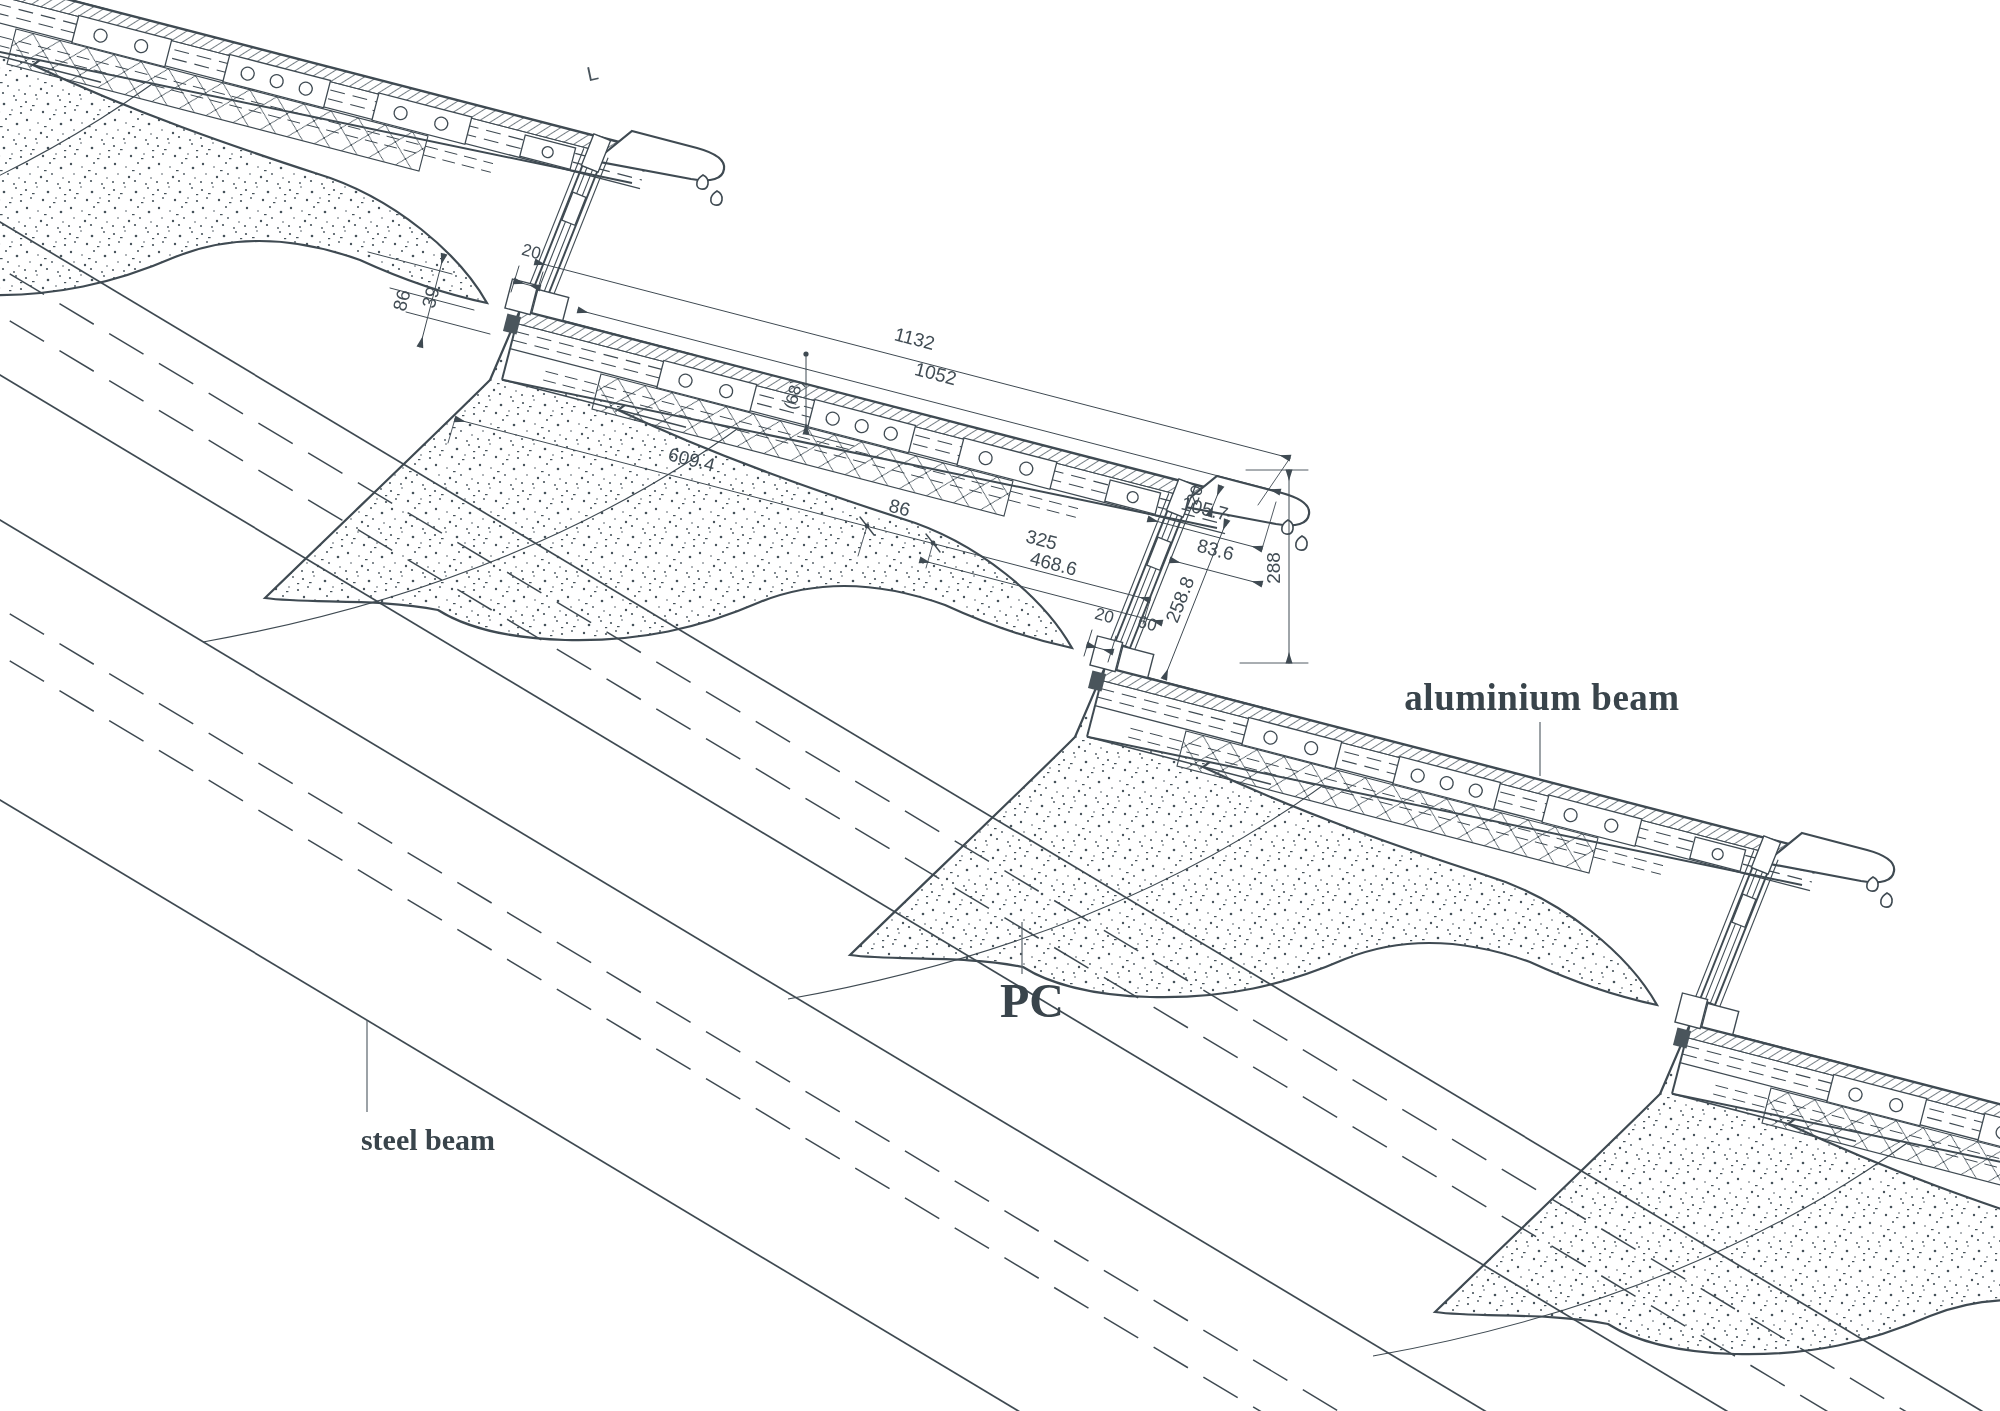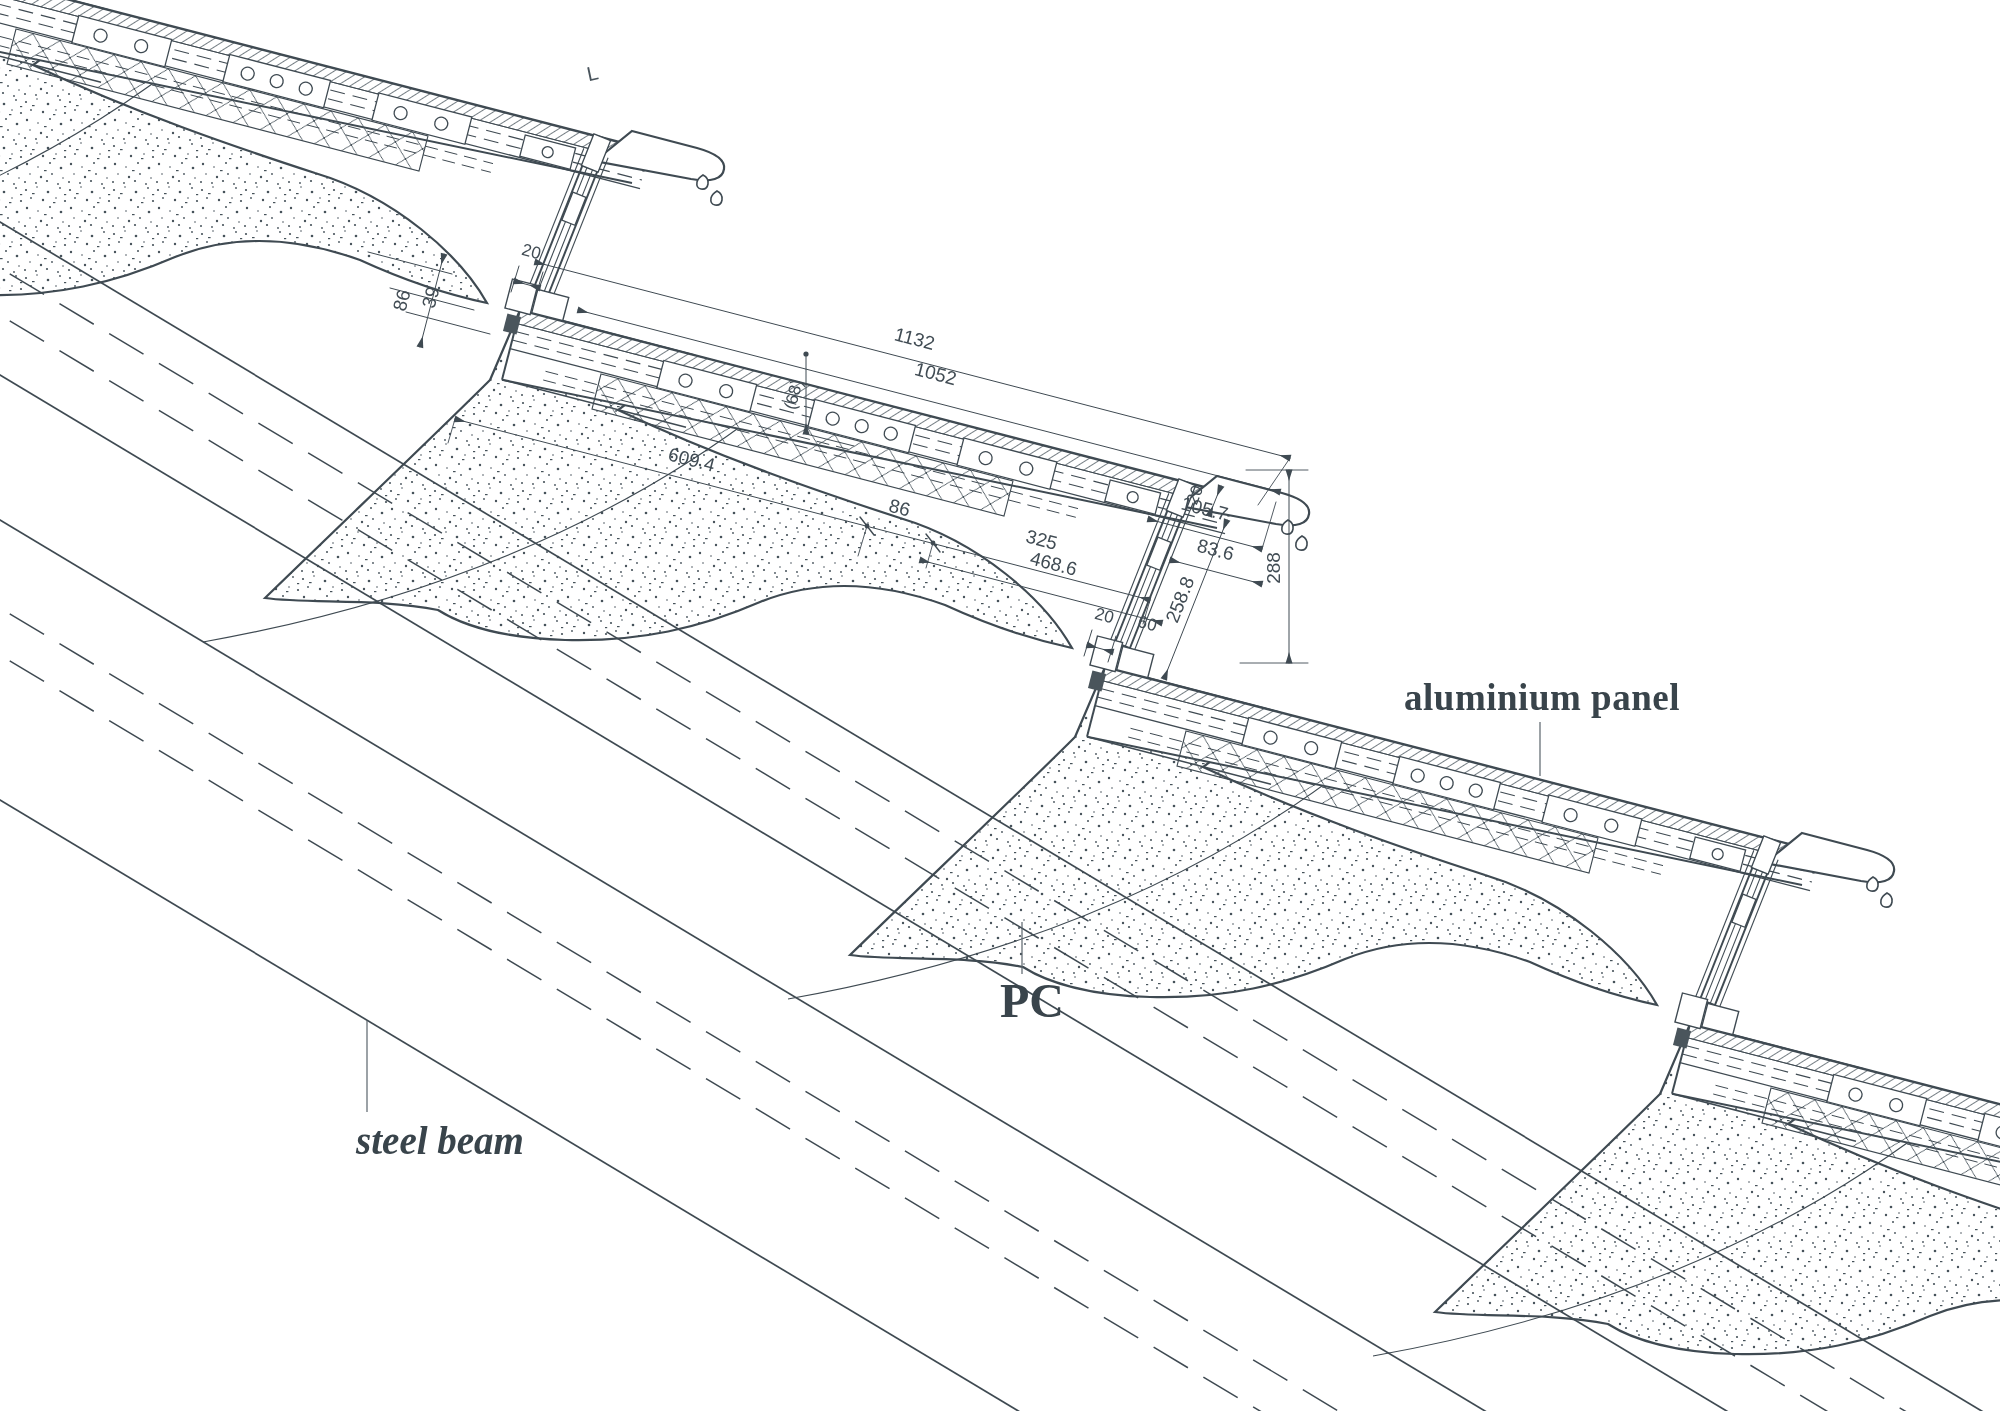--- a/index.html
+++ b/index.html
@@ -3,21 +3,21 @@
 <meta charset="utf-8">
 <style>
   html,body{margin:0;padding:0;background:#fff;}
   .stage{position:relative;width:2000px;height:1411px;background:#ffffff;overflow:hidden;
          font-family:"Liberation Sans",sans-serif;}
   svg{position:absolute;left:0;top:0;}
   .lbl{position:absolute;transform:translate(-50%,-50%);color:#39444b;
        font-family:"Liberation Serif",serif;font-weight:bold;white-space:nowrap;}
   .lbl-alu{left:1542px;top:697px;font-size:37px;letter-spacing:.5px;}
   .lbl-pc{left:1032px;top:1000px;font-size:48px;}
-  .lbl-steel{left:440px;top:1140px;font-size:39px;font-style:italic;}
+  .lbl-steel{left:428px;top:1140px;font-size:30px;}
   text.dim{fill:#414c54;font-family:"Liberation Sans",sans-serif;font-size:19px;}
   text.dim.sm{font-size:17px;}
   text.mark{fill:#49545c;font-family:"Liberation Sans",sans-serif;font-size:20px;}
   .ln{stroke:#3f4a52;fill:none;}
   .brk{fill:url(#stip);stroke:#3f4a52;stroke-width:2.2;}
 </style>
 </head>
 <body>
 
 <div class="stage">
@@ -270,16 +270,16 @@
   <text class="mark" transform="translate(594,80) rotate(-12)" text-anchor="middle">L</text>
 </g>
 
 <g stroke="#5a646c" stroke-width="1.2">
   <line x1="1540" y1="722" x2="1540" y2="776"></line>
   <line x1="1022" y1="974" x2="1022" y2="922"></line>
   <line x1="367" y1="1112" x2="367" y2="1021"></line>
 </g>
 </svg>
 
-<div class="lbl lbl-alu">aluminium panel</div>
+<div class="lbl lbl-alu">aluminium beam</div>
 <div class="lbl lbl-pc">PC</div>
 <div class="lbl lbl-steel">steel beam</div>
 </div>
 
 </body></html>

